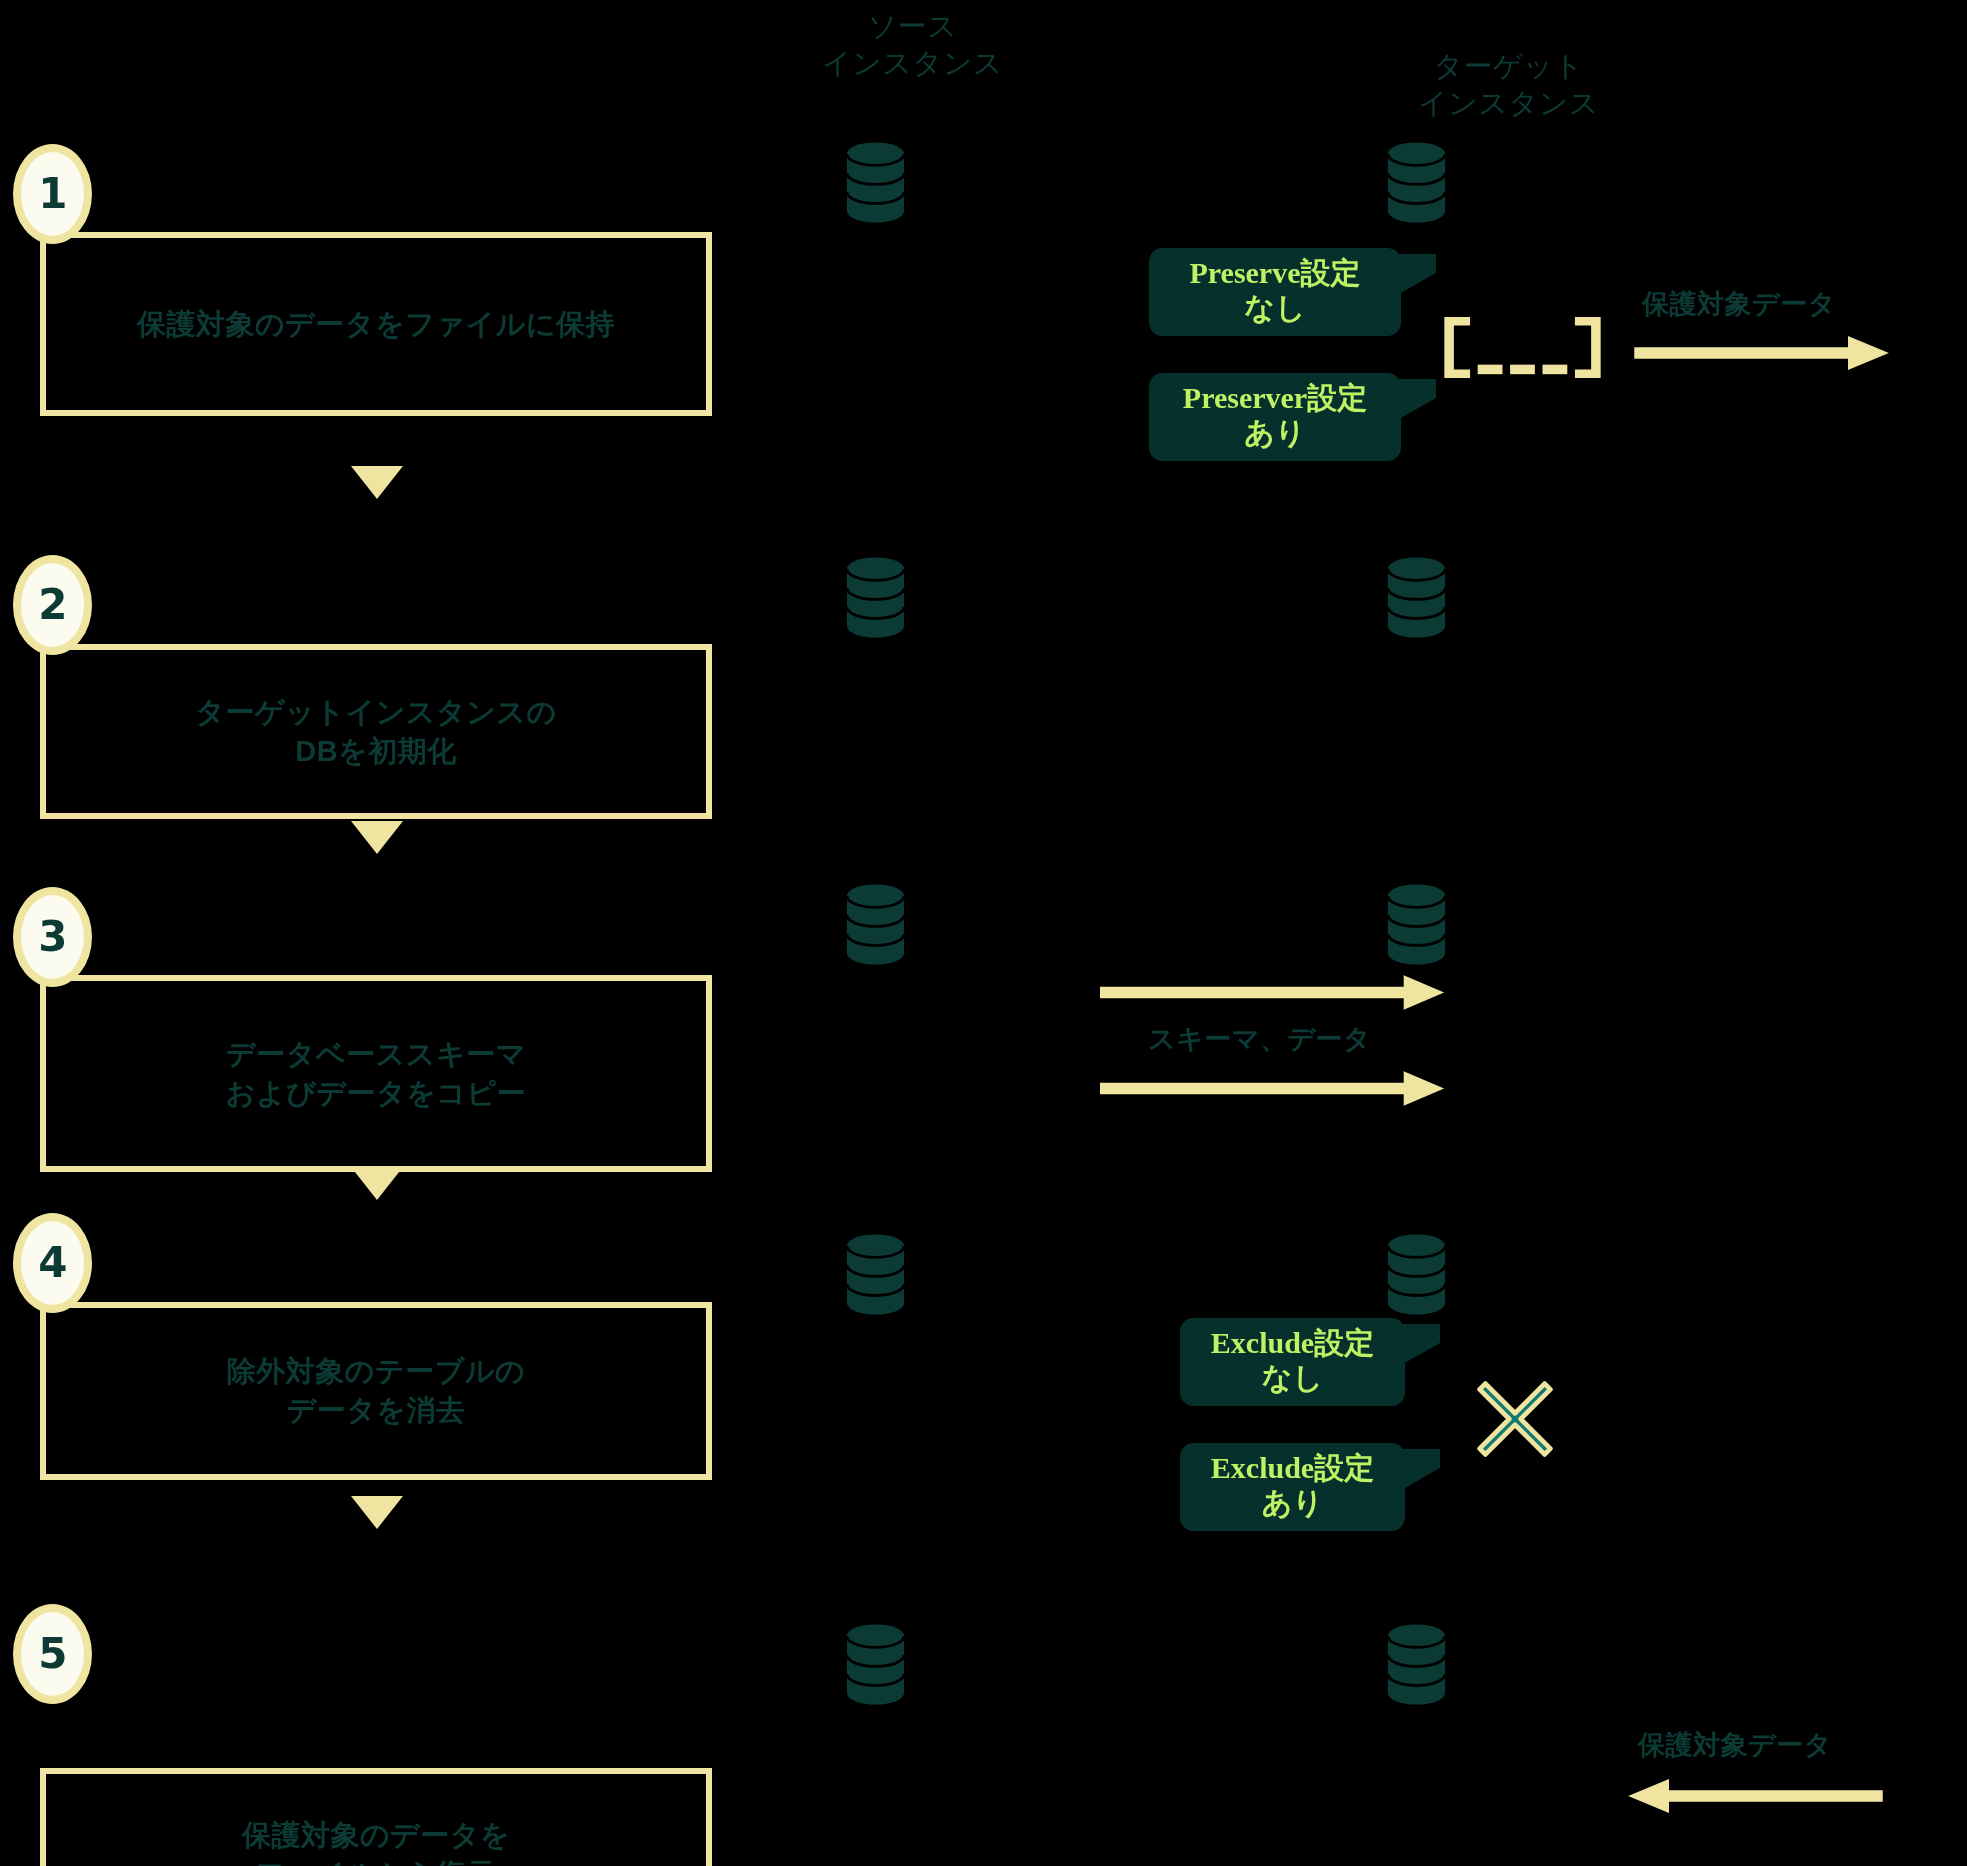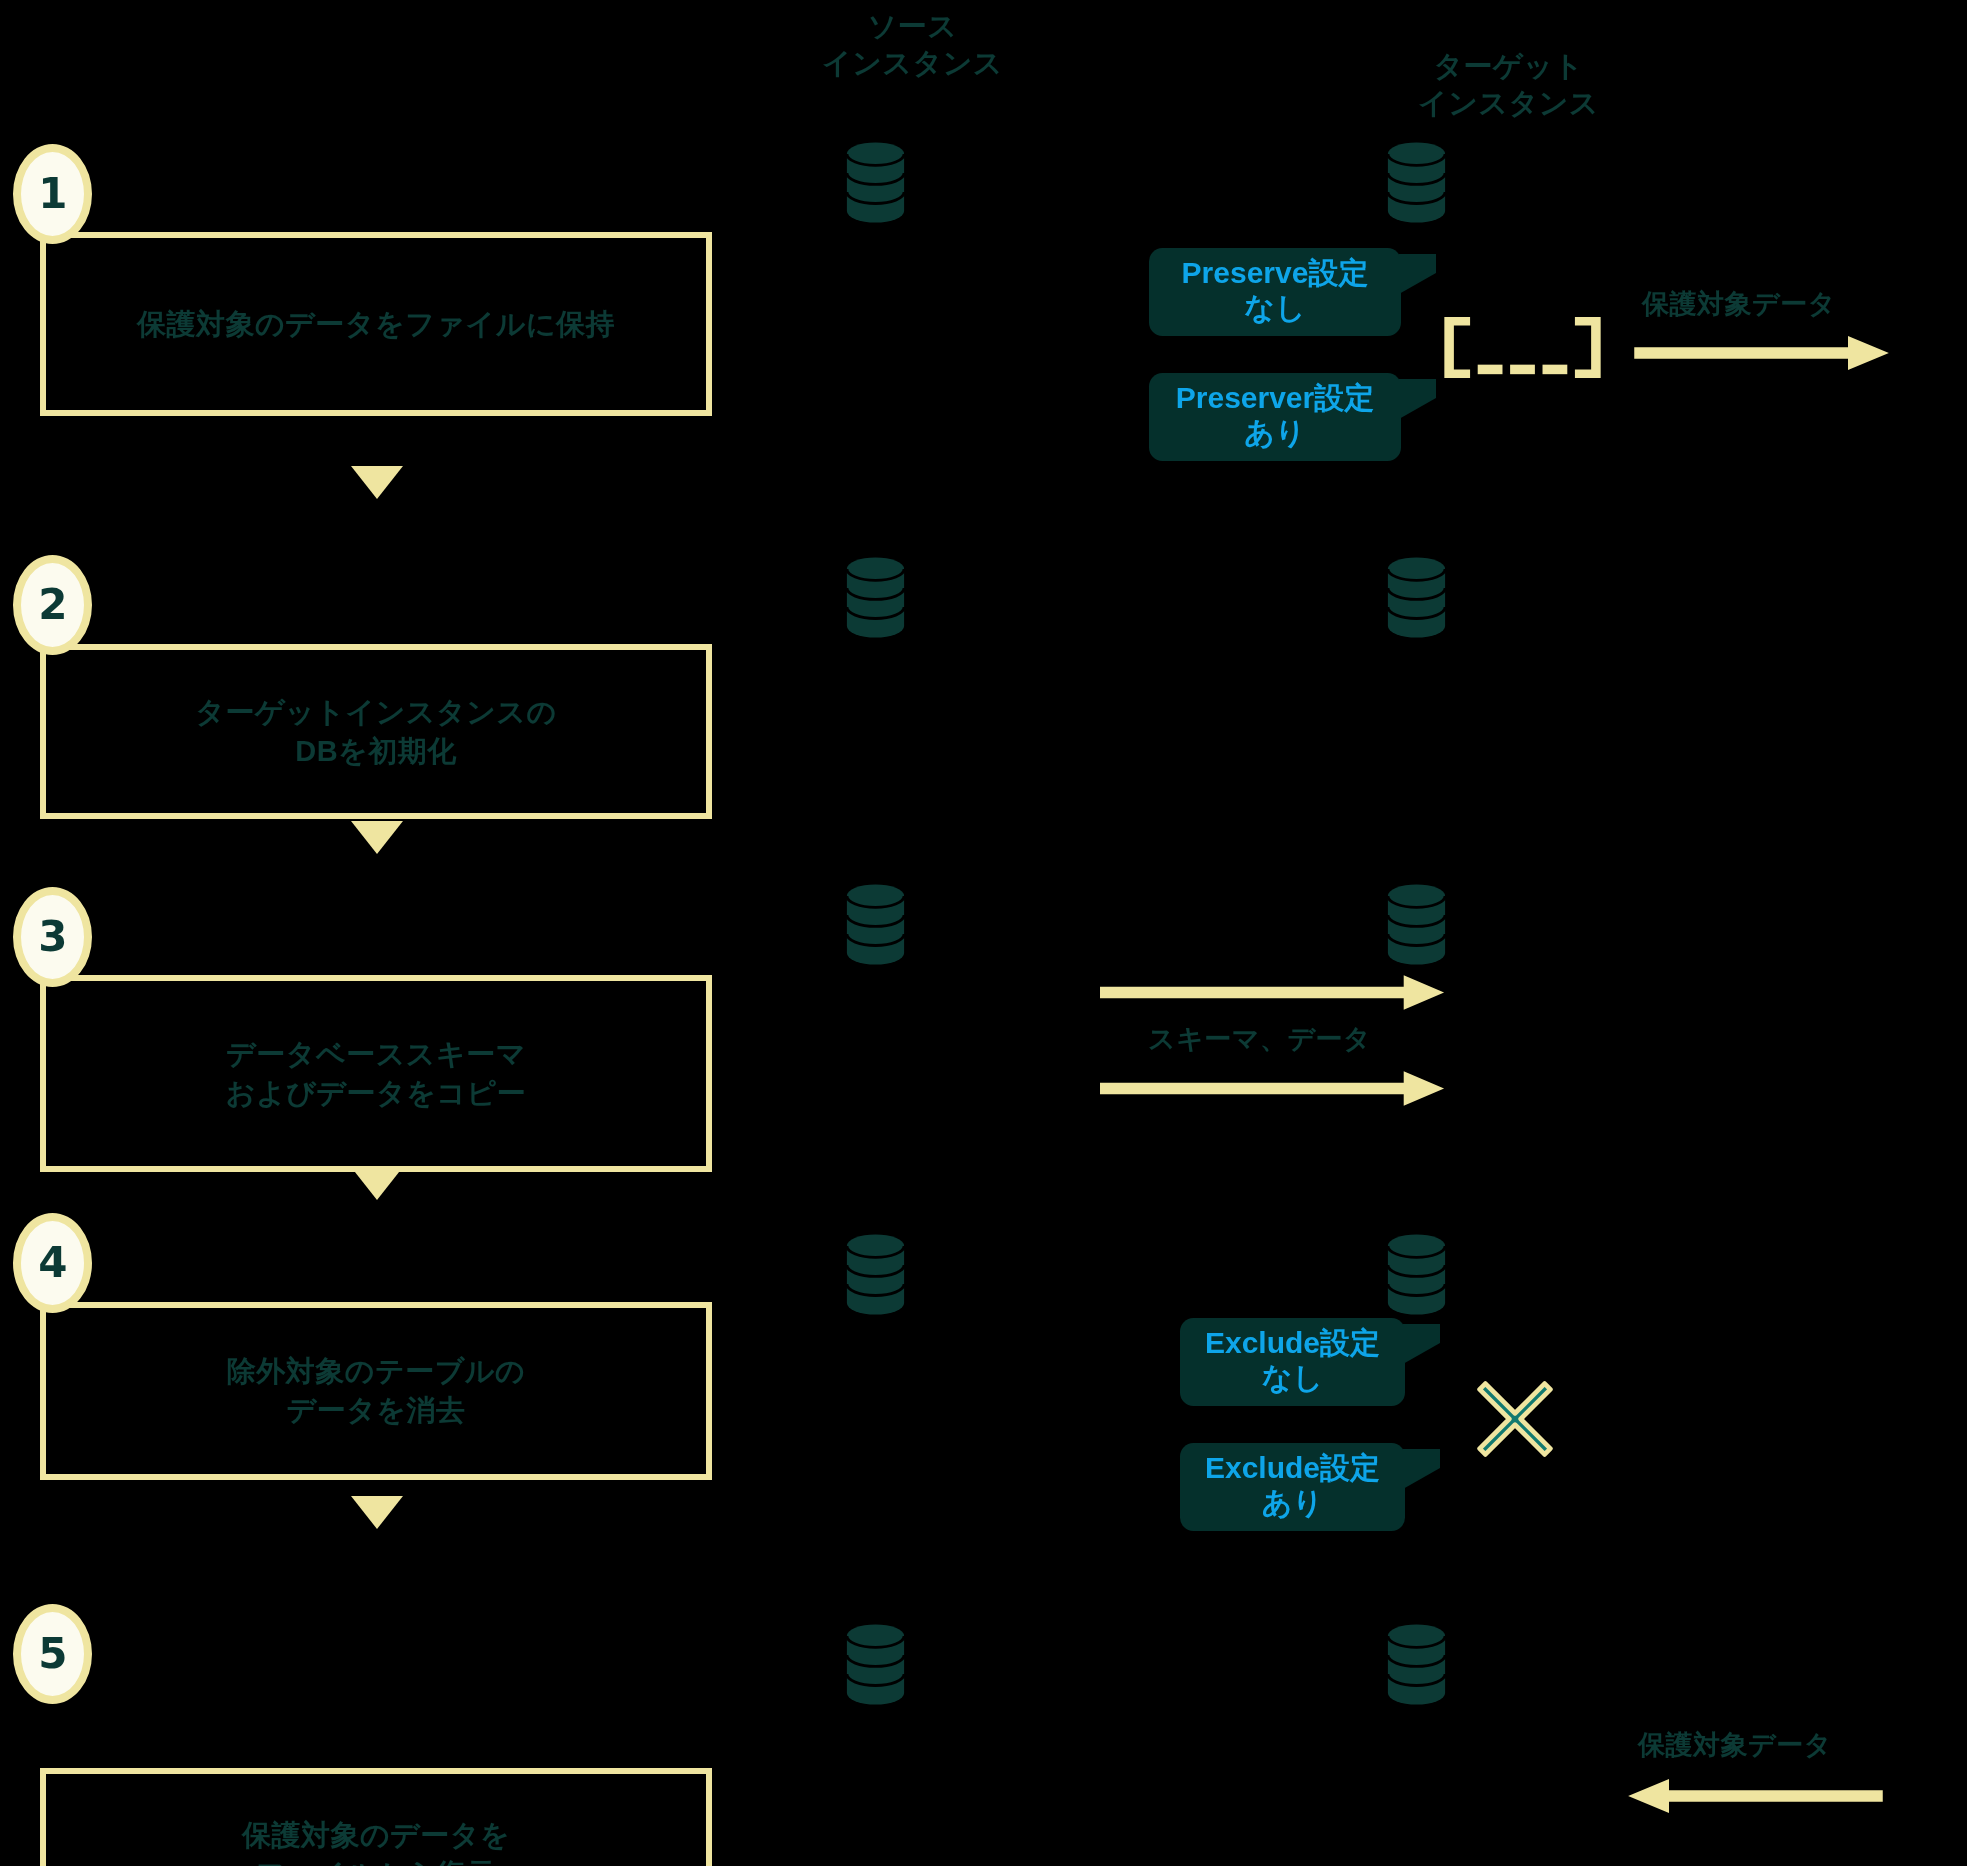--- a/index.html
+++ b/index.html
@@ -5,21 +5,21 @@
   html,body{margin:0;padding:0;background:#000;}
   body{
     width:1967px;height:1867px;position:relative;overflow:hidden;
     font-family:"Liberation Sans","DejaVu Sans",sans-serif;
     background:#000000;color:#0A3A35;
   }
 
   
   .col-head{
     position:absolute;text-align:center;line-height:1.28;
-    font-size:29px;font-weight:700;color:#0C3A35;letter-spacing:0.5px;
+    font-size:29px;font-weight:400;color:#0C3A35;letter-spacing:0.5px;
     white-space:pre-line;
   }
 
   
   .step{position:absolute;}
   .step-box{
     position:absolute;left:40px;
     width:672px;border:6.7px solid #EFE5A0;background:transparent;
     box-sizing:border-box;display:flex;align-items:center;justify-content:center;margin-top:48px;
   }
@@ -48,22 +48,22 @@
   .db{position:absolute;width:61px;height:81px;}
   .db svg{display:block;}
 
   
   .callout{
     position:absolute;background:#05302C;border-radius:13.4px;
     padding:13.4px 17.3px 15.4px 17.3px;box-sizing:border-box;
     display:flex;flex-direction:column;align-items:center;justify-content:center;
   }
   .callout .l1,.callout .l2{
-    color:#0ea5e9;font-weight:700;line-height:1.16;white-space:nowrap;
-    font-family:Liberation Sans, sans-serif;
+    color:#bef264;font-weight:700;line-height:1.16;white-space:nowrap;
+    font-family:Liberation Serif, serif;
   }
   .callout .l1{font-size:30px;}
   .callout .l2{font-size:30px;}
   .callout .tail{
     position:absolute;width:0;height:0;right:-35px;
     border-top:19px solid #05302C;
     border-bottom:21px solid transparent;
     border-left:37px solid #05302C;
     border-right:0;
   }

